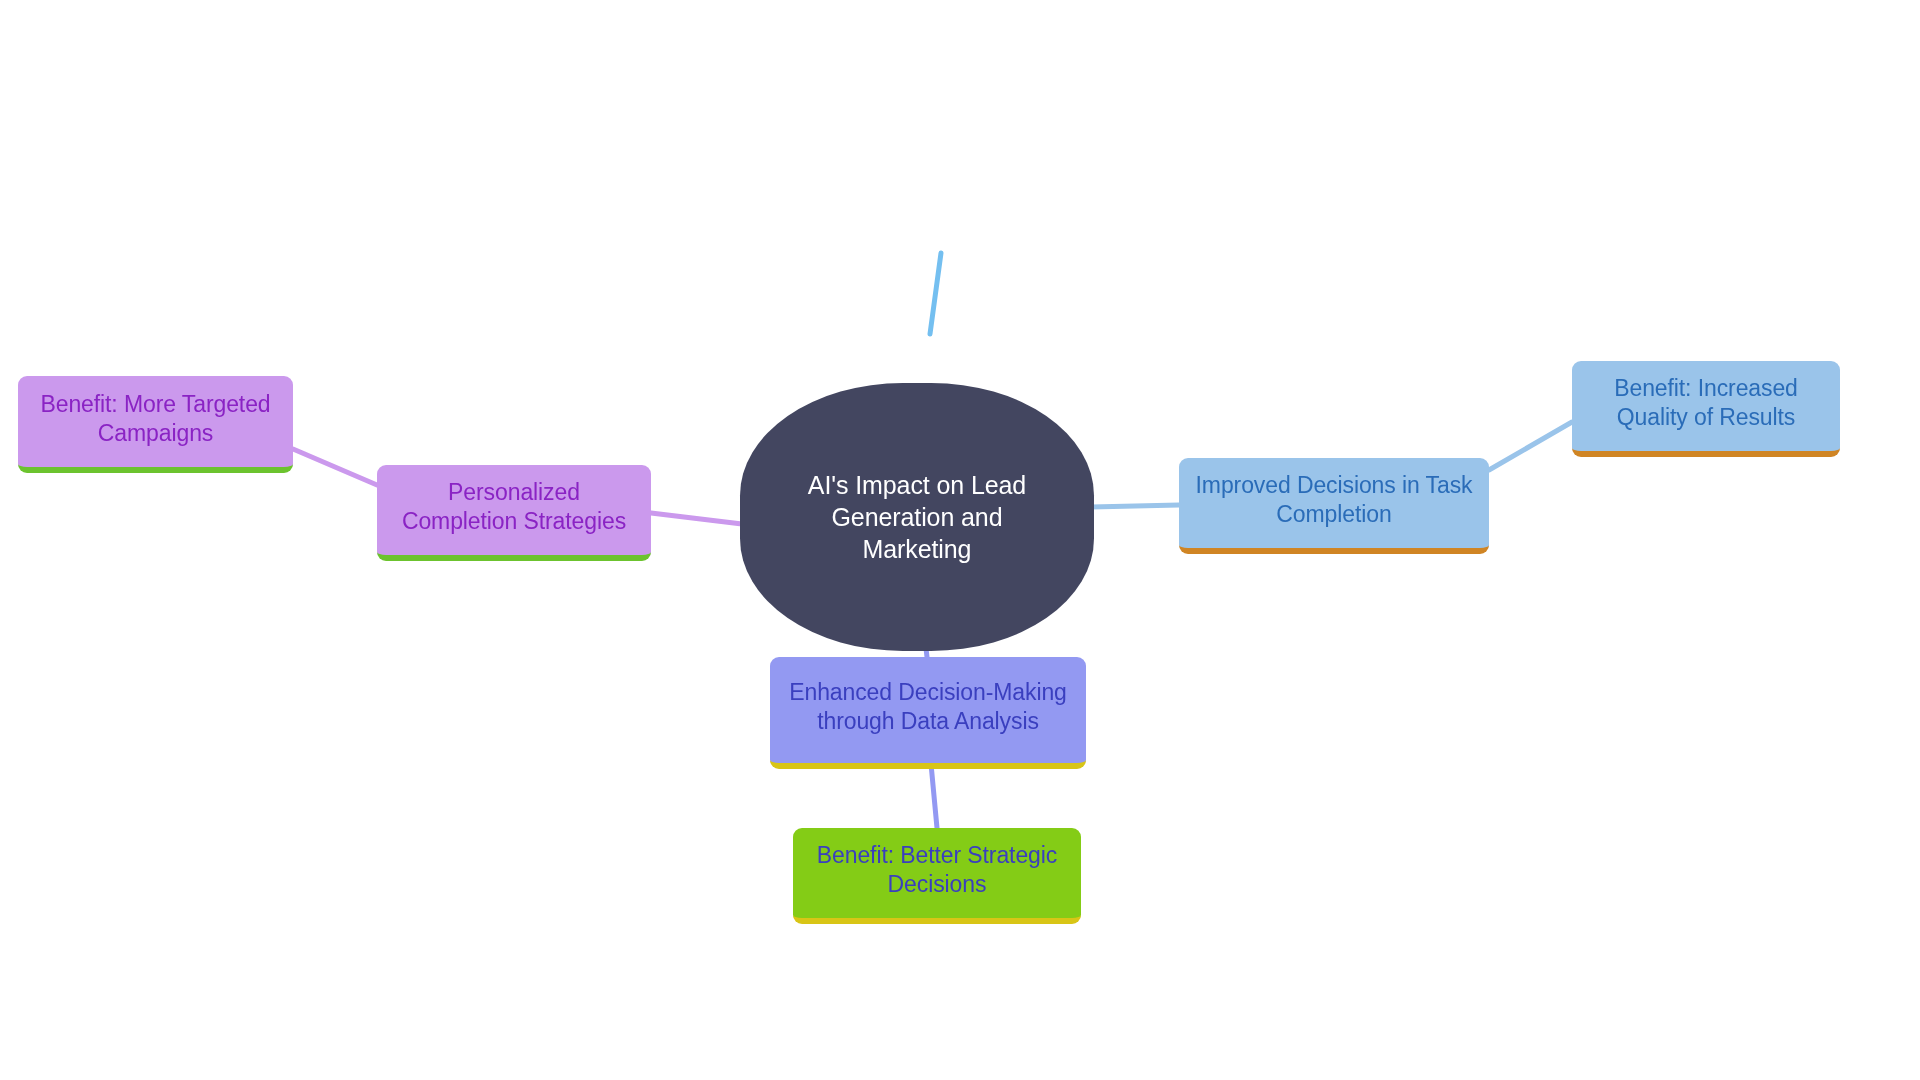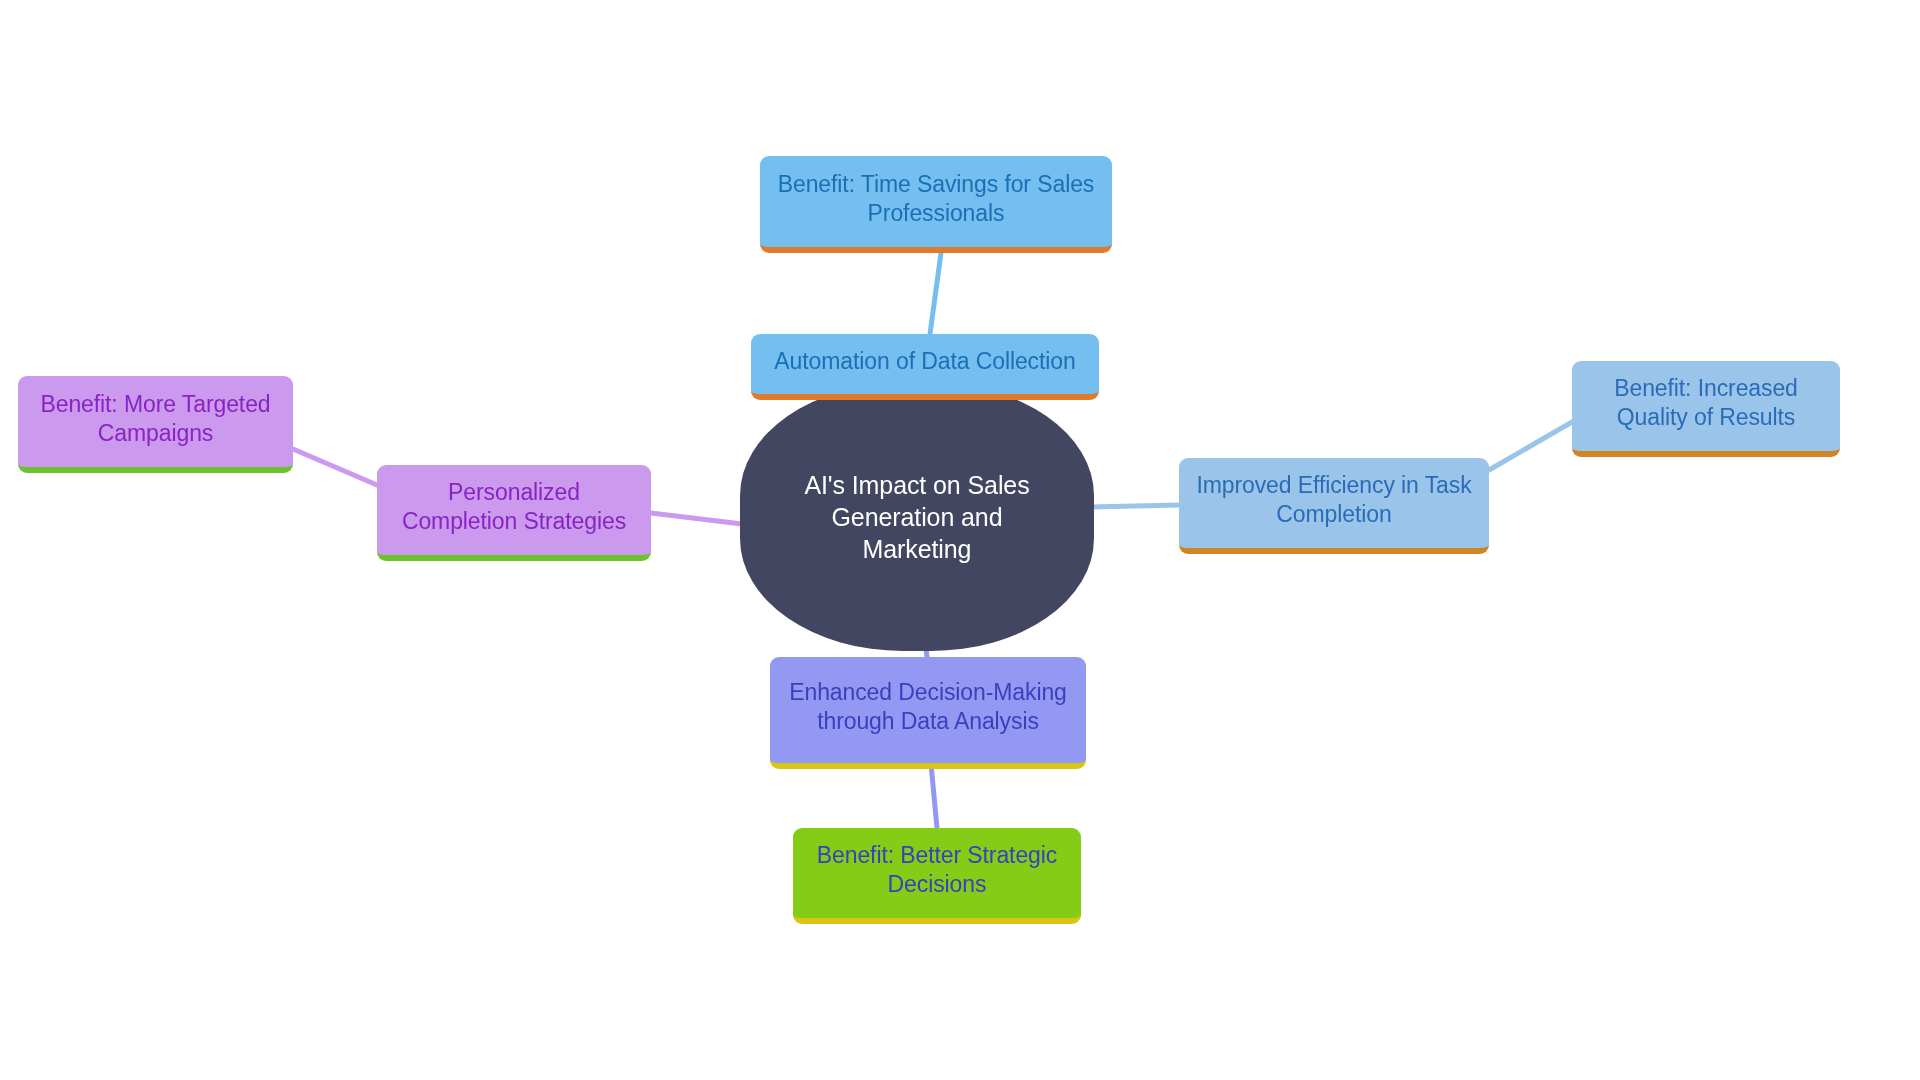--- a/index.html
+++ b/index.html
@@ -89,30 +89,24 @@
       <path d="M 1091 507 L 1179 505" stroke="#9AC4EA" stroke-width="5" stroke-linecap="round" fill="none"></path>
       <path d="M 1489 470 L 1572 422" stroke="#9AC4EA" stroke-width="5" stroke-linecap="round" fill="none"></path>
       <path d="M 742 524 L 651 513" stroke="#CB99ED" stroke-width="5" stroke-linecap="round" fill="none"></path>
       <path d="M 377 485 L 293 449" stroke="#CB99ED" stroke-width="5" stroke-linecap="round" fill="none"></path>
       <path d="M 925 640 L 927 657" stroke="#9399F2" stroke-width="5" stroke-linecap="round" fill="none"></path>
       <path d="M 930 753 L 937 828" stroke="#9399F2" stroke-width="5" stroke-linecap="round" fill="none"></path>
     </svg>
 
   <div id="nodes">
       <div class="root-node" style="left: 740px; top: 383px; width: 354px; height: 268px; background: rgb(67, 70, 96); color: rgb(255, 255, 255);">
-        <span class="node-label">AI's Impact on Sales Generation and Marketing</span>
-      </div>
-      <div class="node" style="left: 751px; top: 334px; width: 348px; height: 66px; background: rgb(116, 191, 240); color: rgb(26, 111, 181); border-bottom: 6px solid rgb(224, 123, 44);">
-        <span class="node-label">Automation of Data Collection</span>
-      </div>
-      <div class="node" style="left: 760px; top: 156px; width: 352px; height: 97px; background: rgb(116, 191, 240); color: rgb(26, 111, 181); border-bottom: 6px solid rgb(224, 123, 44);">
-        <span class="node-label">Benefit: Time Savings for Sales Professionals</span>
+        <span class="node-label">AI's Impact on Lead Generation and Marketing</span>
       </div>
       <div class="node" style="left: 1179px; top: 458px; width: 310px; height: 96px; background: rgb(154, 196, 234); color: rgb(42, 108, 184); border-bottom: 6px solid rgb(208, 133, 36);">
-        <span class="node-label">Improved Efficiency in Task Completion</span>
+        <span class="node-label">Improved Decisions in Task Completion</span>
       </div>
       <div class="node" style="left: 1572px; top: 361px; width: 268px; height: 96px; background: rgb(154, 196, 234); color: rgb(42, 108, 184); border-bottom: 6px solid rgb(208, 133, 36);">
         <span class="node-label">Benefit: Increased Quality of Results</span>
       </div>
       <div class="node" style="left: 377px; top: 465px; width: 274px; height: 96px; background: rgb(203, 153, 237); color: rgb(138, 35, 196); border-bottom: 6px solid rgb(108, 195, 46);">
         <span class="node-label">Personalized Completion Strategies</span>
       </div>
       <div class="node" style="left: 18px; top: 376px; width: 275px; height: 97px; background: rgb(203, 153, 237); color: rgb(138, 35, 196); border-bottom: 6px solid rgb(108, 195, 46);">
         <span class="node-label">Benefit: More Targeted Campaigns</span>
       </div>

